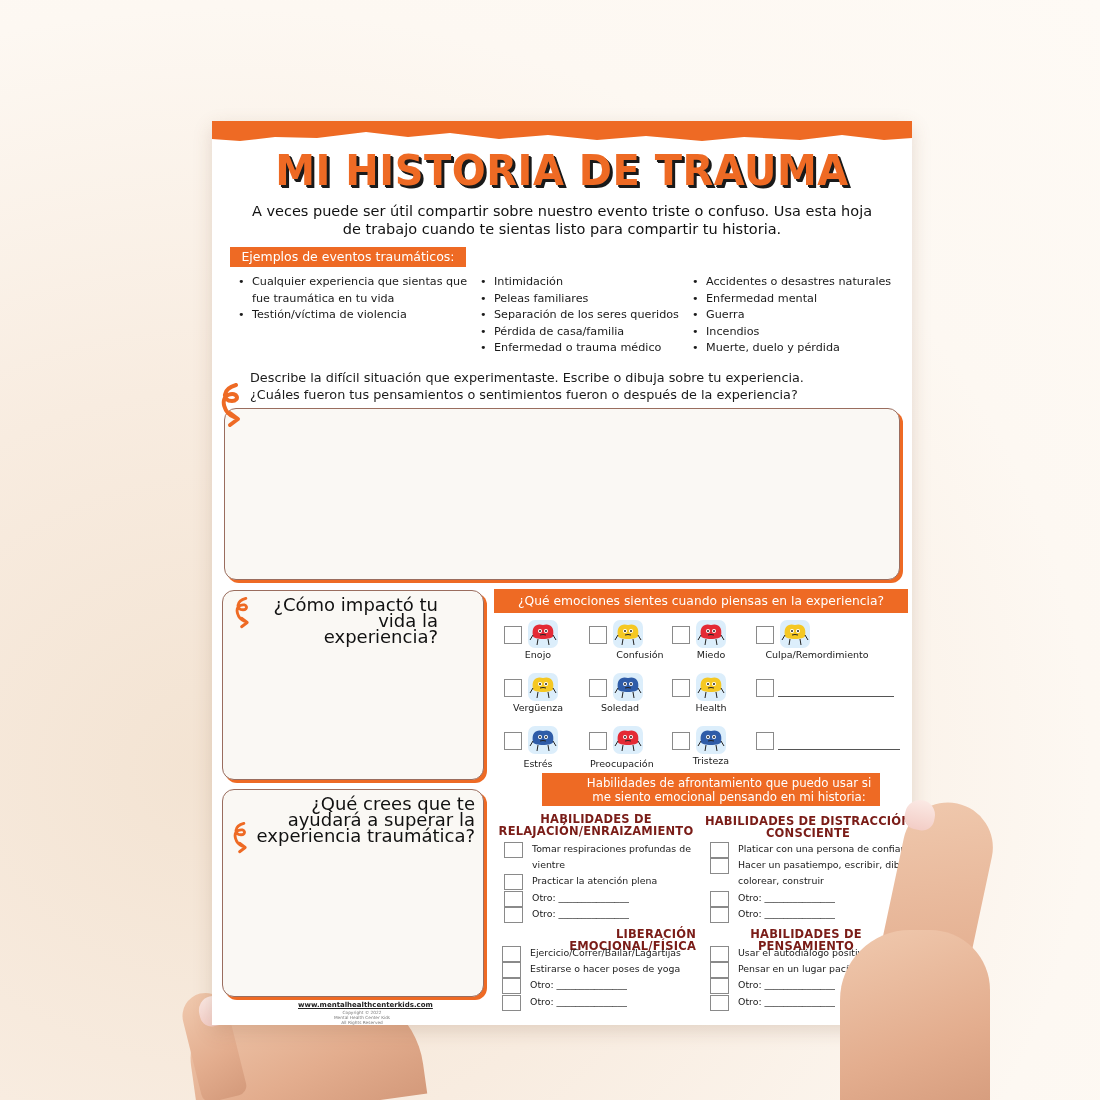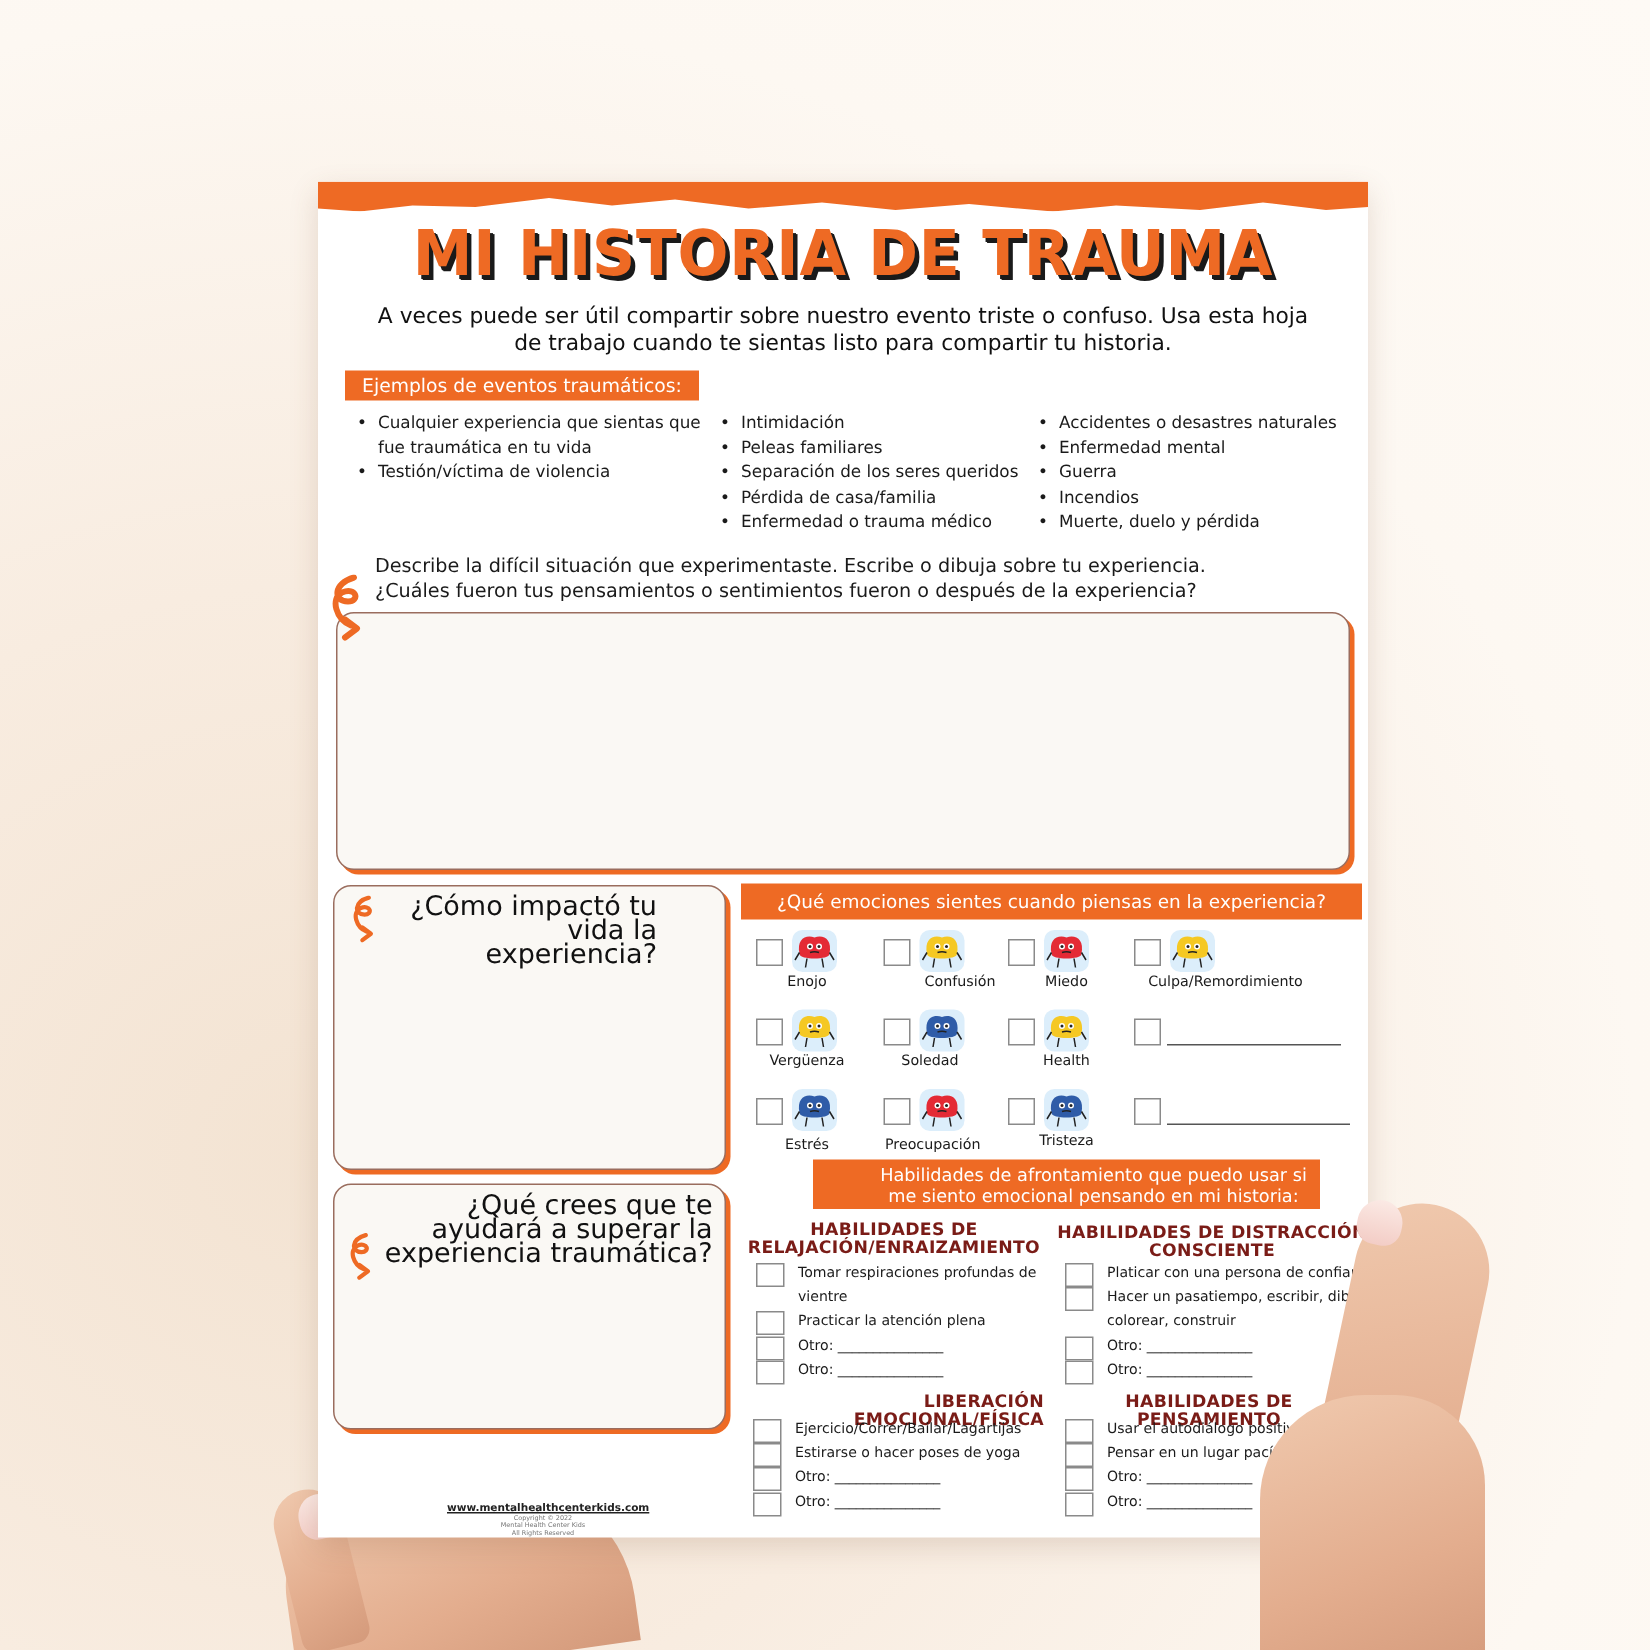--- a/index.html
+++ b/index.html
@@ -46,21 +46,21 @@
     font-size: 12.8px; line-height: 17px;
   }
   .swirl { position: absolute; width: 28px; height: 48px; }
   .box {
     position: absolute; background: #faf8f4;
     border: 1.5px solid #9a6d5e; border-radius: 12px;
     box-shadow: 3px 3px 0 #ee6a24;
   }
   .box-main { left: 12px; top: 287px; width: 676px; height: 172px; }
   .box-impact { left: 10px; top: 469px; width: 262px; height: 190px; }
-  .box-help { left: 10px; top: 668px; width: 262px; height: 164px; padding-left: 44px; }
+  .box-help { left: 10px; top: 668px; width: 262px; height: 208px; padding-left: 44px; }
   .box-q { position: absolute; text-align: right; font-size: 18px; line-height: 16px; color: #111; }
   .emo-bar { left: 282px; top: 468px; width: 414px; height: 24px; font-size: 12.3px; line-height: 24px; }
   .emo-item { position: absolute; }
   .cb {
     position: absolute; width: 18px; height: 18px; background: #fff;
     border: 1.3px solid #8a8a8a;
   }
   .monster-tile {
     position: absolute; width: 30px; height: 28px; border-radius: 7px; background: #dceefb;
   }

